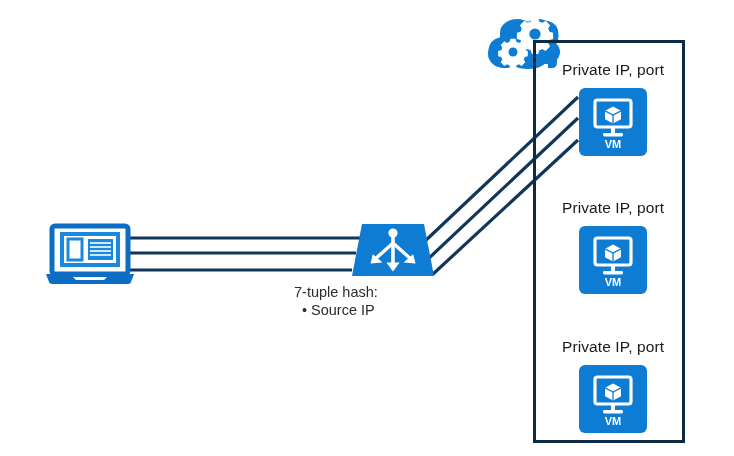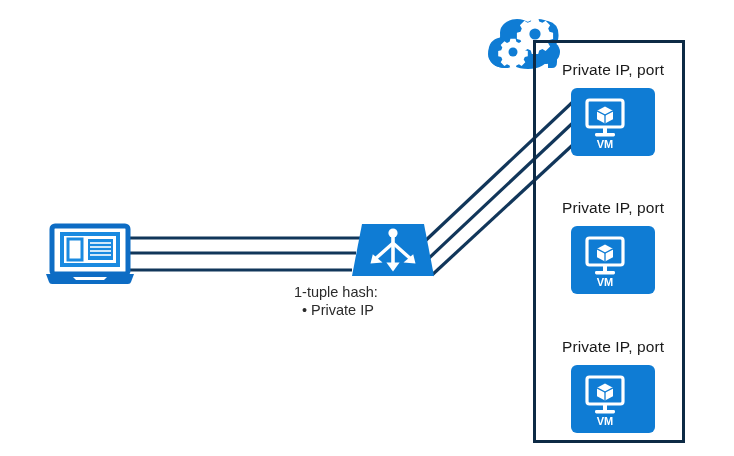--- a/index.html
+++ b/index.html
@@ -46,21 +46,21 @@
     font-size: 15.5px;
     color: #1a1a1a;
     text-align: center;
     line-height: 20px;
     white-space: nowrap;
     letter-spacing: 0.1px;
   }
   .vm-tile {
     position: relative;
     margin: 8px auto 0 auto;
-    width: 84px;
+    width: 68px;
     height: 68px;
     background: #0f7cd4;
     border-radius: 6px;
   }
   .vm-tile svg {
     position: absolute;
     left: 0;
     top: 0;
   }
   .hash-note {
@@ -208,17 +208,17 @@
         <path d="M 26 22.8 L 34 27 L 42 22.8" fill="none" stroke="#0f7cd4" stroke-width="1.3"></path>
         <path d="M 34 27 L 34 35.5" fill="none" stroke="#0f7cd4" stroke-width="1.3"></path>
         <rect x="32" y="39" width="4" height="6" fill="#ffffff"></rect>
         <rect x="24" y="45" width="20" height="3.4" rx="1.4" fill="#ffffff"></rect>
         <text x="34" y="60" text-anchor="middle" fill="#ffffff" font-family="Liberation Sans, sans-serif" font-size="11" font-weight="bold">VM</text>
       </svg>
     </div>
   </div>
 
   <div class="hash-note">
-    <div>1-tuple hash:</div>
-    <div class="bullet-row"><span class="dot">•</span><span>Private IP</span></div>
+    <div>7-tuple hash:</div>
+    <div class="bullet-row"><span class="dot">•</span><span>Source IP</span></div>
   </div>
 
 </div>
 
 </body></html>

